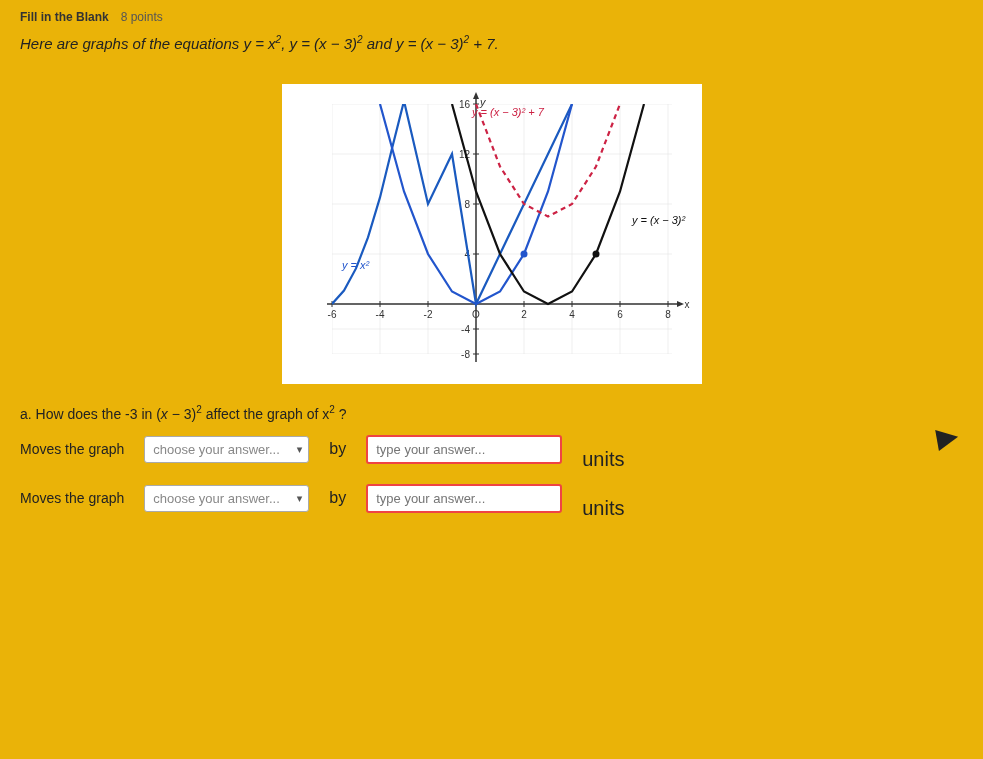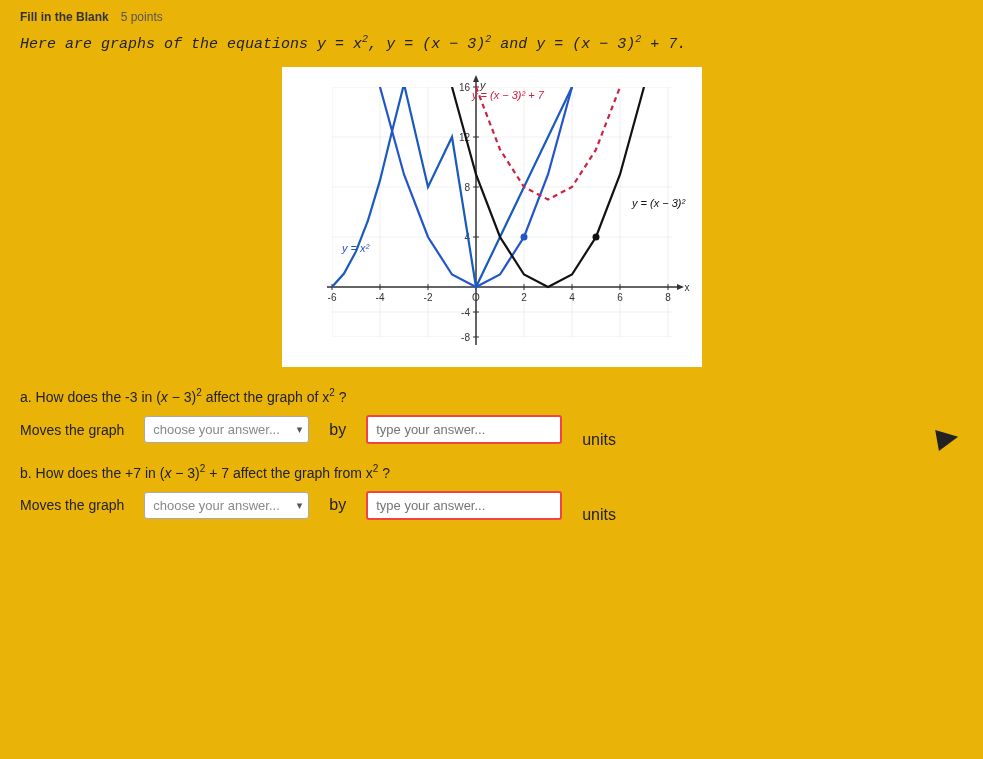--- a/index.html
+++ b/index.html
@@ -31,23 +31,22 @@
     .fill-blank-label {
       font-weight: bold;
       color: #333;
     }
     .points-label {
       color: #555;
     }
     .question-text {
       font-size: 15px;
       color: #222;
-      margin-bottom: 14px;
+      margin-bottom: 32px;
       font-style: italic;
-      font-family: Liberation Mono, monospace;
     }
     .graph-container {
       display: flex;
       justify-content: center;
       margin-bottom: 20px;
     }
     .graph-svg {
       background: #fff;
     }
     .part-label {
@@ -94,21 +93,21 @@
     .text-input {
       background: #fff;
       border: 2px solid #ef4444;
       border-radius: 3px;
       padding: 5px 8px;
       font-size: 13px;
       color: #888;
       min-width: 190px;
     }
     .units-label {
-      font-size: 16px;
+      font-size: 20px;
       color: #222;
       margin-top: 20px;
     }
     .by-label {
       font-size: 16px;
       color: #222;
     }
     .part-question {
       font-size: 14px;
       color: #222;
@@ -125,21 +124,21 @@
     }
     sup { font-size: 10px; }
   </style>
 </head>
 <body>
 
 <div class="page">
 
   <div class="header-bar">
     <span class="fill-blank-label">Fill in the Blank</span>
-    <span class="points-label">5 points</span>
+    <span class="points-label">8 points</span>
   </div>
 
   <div class="question-text">
     Here are graphs of the equations <i>y</i> = <i>x</i><sup>2</sup>, <i>y</i> = (<i>x</i> − 3)<sup>2</sup> and <i>y</i> = (<i>x</i> − 3)<sup>2</sup> + 7.
   </div>
 
   <div class="graph-container">
     <svg class="graph-svg" width="420" height="300" viewBox="-10 -10 420 300">
 
       <rect x="-10" y="-10" width="420" height="300" fill="#fff"></rect>
@@ -264,23 +263,20 @@
         <option value="up">up</option>
         <option value="down">down</option>
       </select>
       <span class="dropdown-arrow">▾</span>
     </div>
     <span class="by-label">by</span>
     <input type="text" class="text-input" placeholder="type your answer..." style="">
     <span class="units-label">units</span>
   </div>
 
-  <div class="part-question">
-    b. How does the +7 in (<i>x</i> − 3)<sup>2</sup> + 7 affect the graph from x<sup>2</sup> ?
-  </div>
 
   <div class="answer-row">
     <span class="moves-label">Moves the graph</span>
     <div class="dropdown-wrapper">
       <select>
         <option value="" disabled="" selected="">choose your answer...</option>
         <option value="left">left</option>
         <option value="right">right</option>
         <option value="up">up</option>
         <option value="down">down</option>

